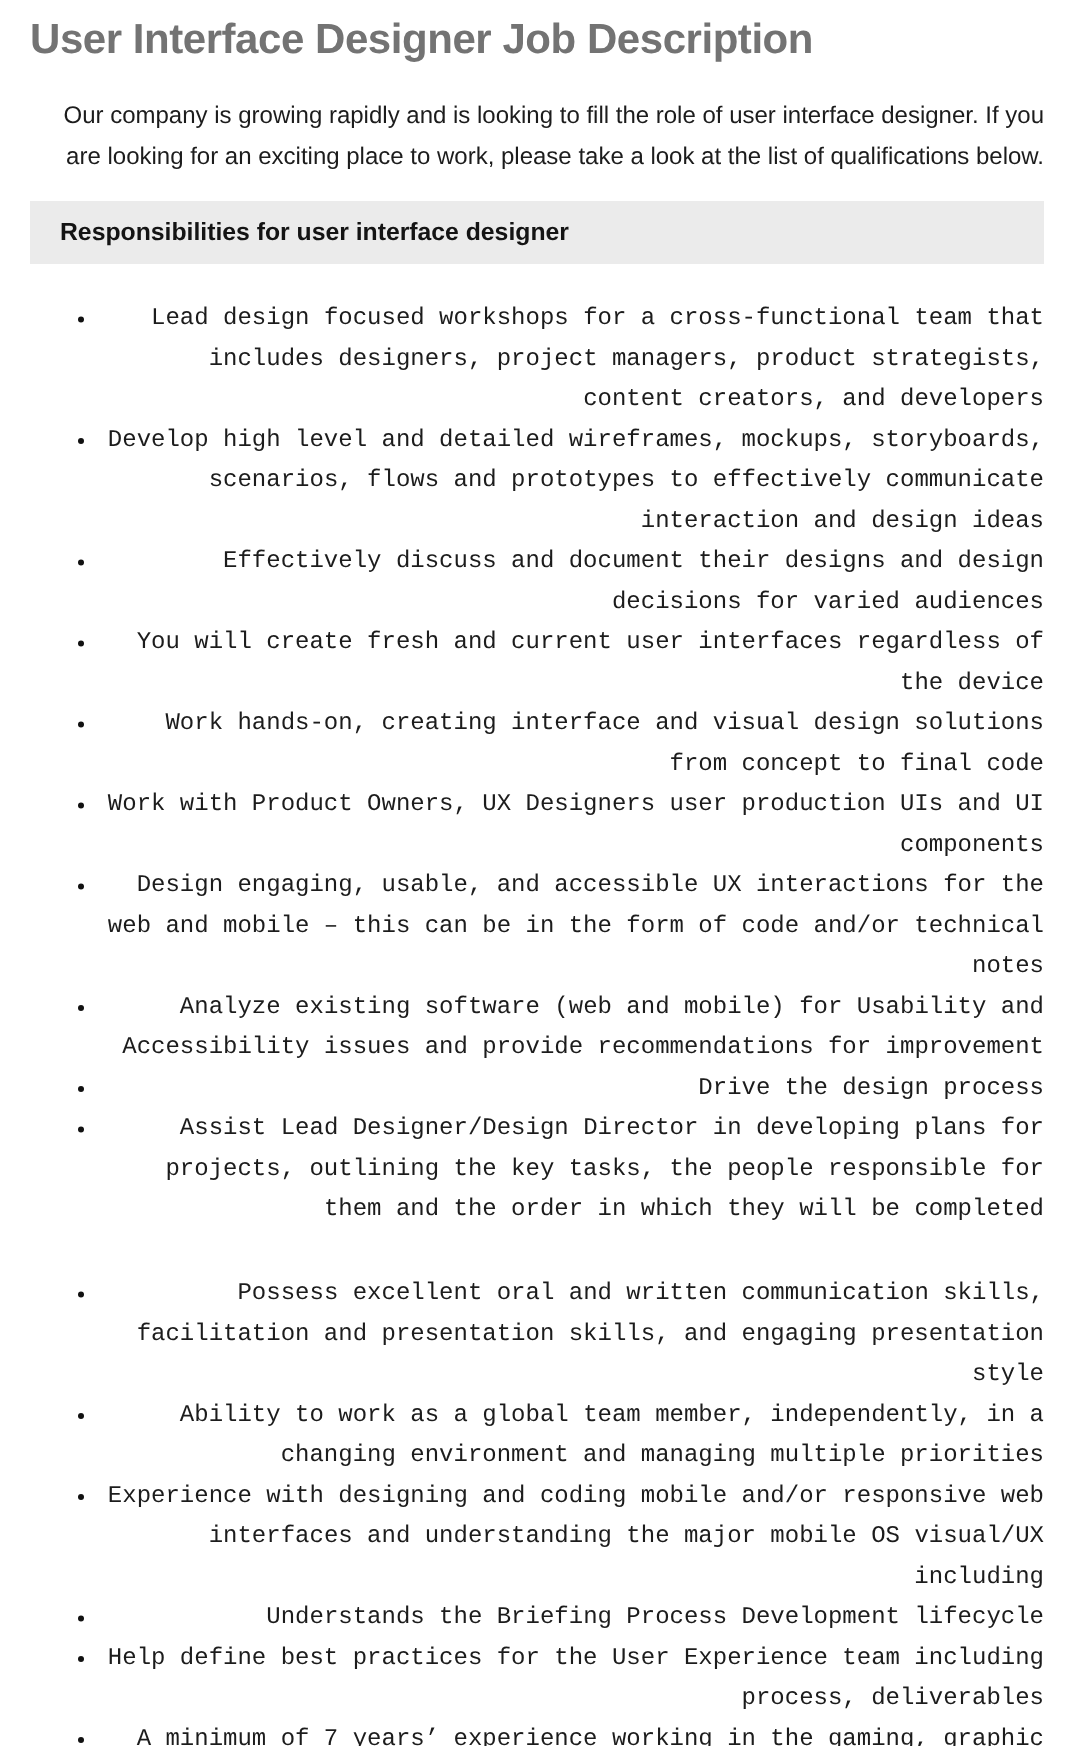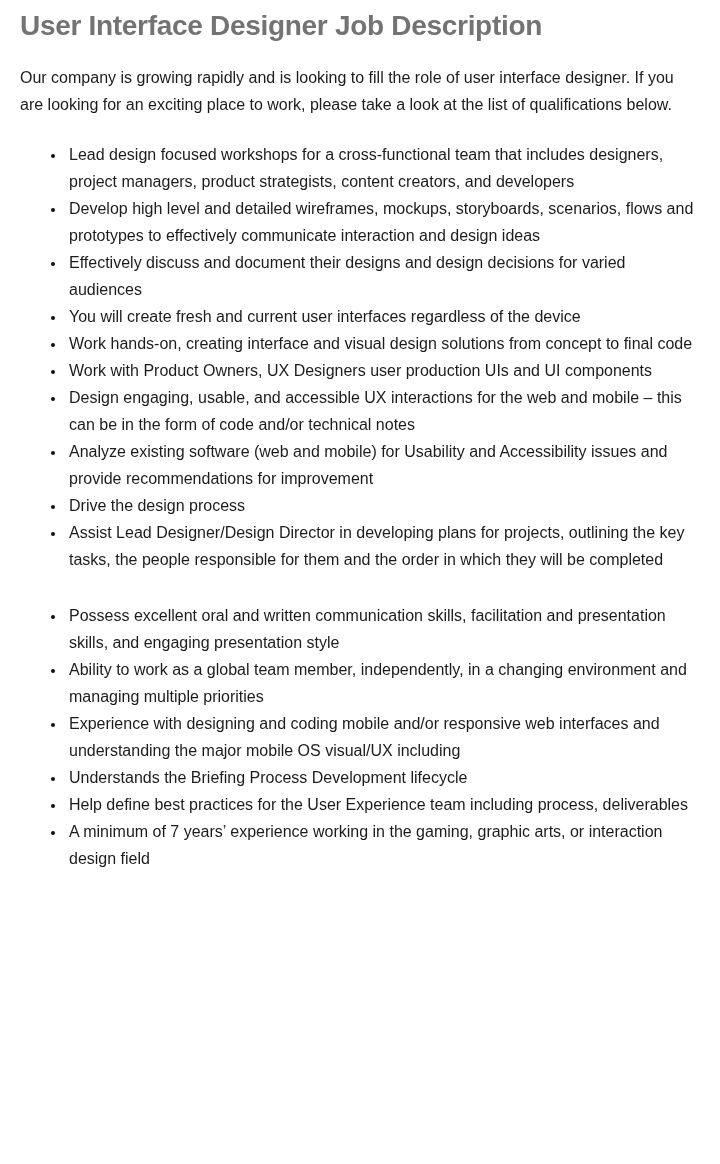--- a/index.html
+++ b/index.html
@@ -1,15 +1,15 @@
 <!DOCTYPE html>
 <html><head>
 <meta charset="utf-8">
 <style>
-  * { box-sizing: border-box; margin: 0; padding: 0; }
+  * { box-sizing: border-box; margin: 0; padding: 0; text-align: right; }
   html, body { background: #ffffff; }
   body {
     width: 720px;
     min-height: 1164px;
     margin: 0 auto;
     font-family: "Liberation Sans", "DejaVu Sans", sans-serif;
     color: #1c1c1c;
     padding: 6px 24px 24px 20px;
   }
   .page-title {
@@ -34,37 +34,41 @@
     align-items: center;
     padding: 0 20px;
     font-size: 16.5px;
     font-weight: 700;
     color: #141414;
   }
   .bullet-list {
     margin: 23px 0 29px 0;
     padding-left: 46px;
     list-style: disc outside;
+    font-family: Liberation Mono, monospace;
   }
   .bullet-list li {
     font-size: 16px;
     line-height: 27px;
     color: #1c1c1c;
     padding-left: 3px;
   }
   .bullet-list li::marker { font-size: 13px; color: #111; }
 </style>
 </head>
 <body>
 
 <h1 class="page-title">User Interface Designer Job Description</h1>
 
 <p class="intro">Our company is growing rapidly and is looking to fill the role of user interface designer. If you are looking for an exciting place to work, please take a look at the list of qualifications below.</p>
 
 <section class="section">
+  <div class="section-heading">
+    <span>Responsibilities for user interface designer</span>
+  </div>
   <ul class="bullet-list">
       <li>Lead design focused workshops for a cross-functional team that includes designers, project managers, product strategists, content creators, and developers</li>
       <li>Develop high level and detailed wireframes, mockups, storyboards, scenarios, flows and prototypes to effectively communicate interaction and design ideas</li>
       <li>Effectively discuss and document their designs and design decisions for varied audiences</li>
       <li>You will create fresh and current user interfaces regardless of the device</li>
       <li>Work hands-on, creating interface and visual design solutions from concept to final code</li>
       <li>Work with Product Owners, UX Designers user production UIs and UI components</li>
       <li>Design engaging, usable, and accessible UX interactions for the web and mobile – this can be in the form of code and/or technical notes</li>
       <li>Analyze existing software (web and mobile) for Usability and Accessibility issues and provide recommendations for improvement</li>
       <li>Drive the design process</li>

